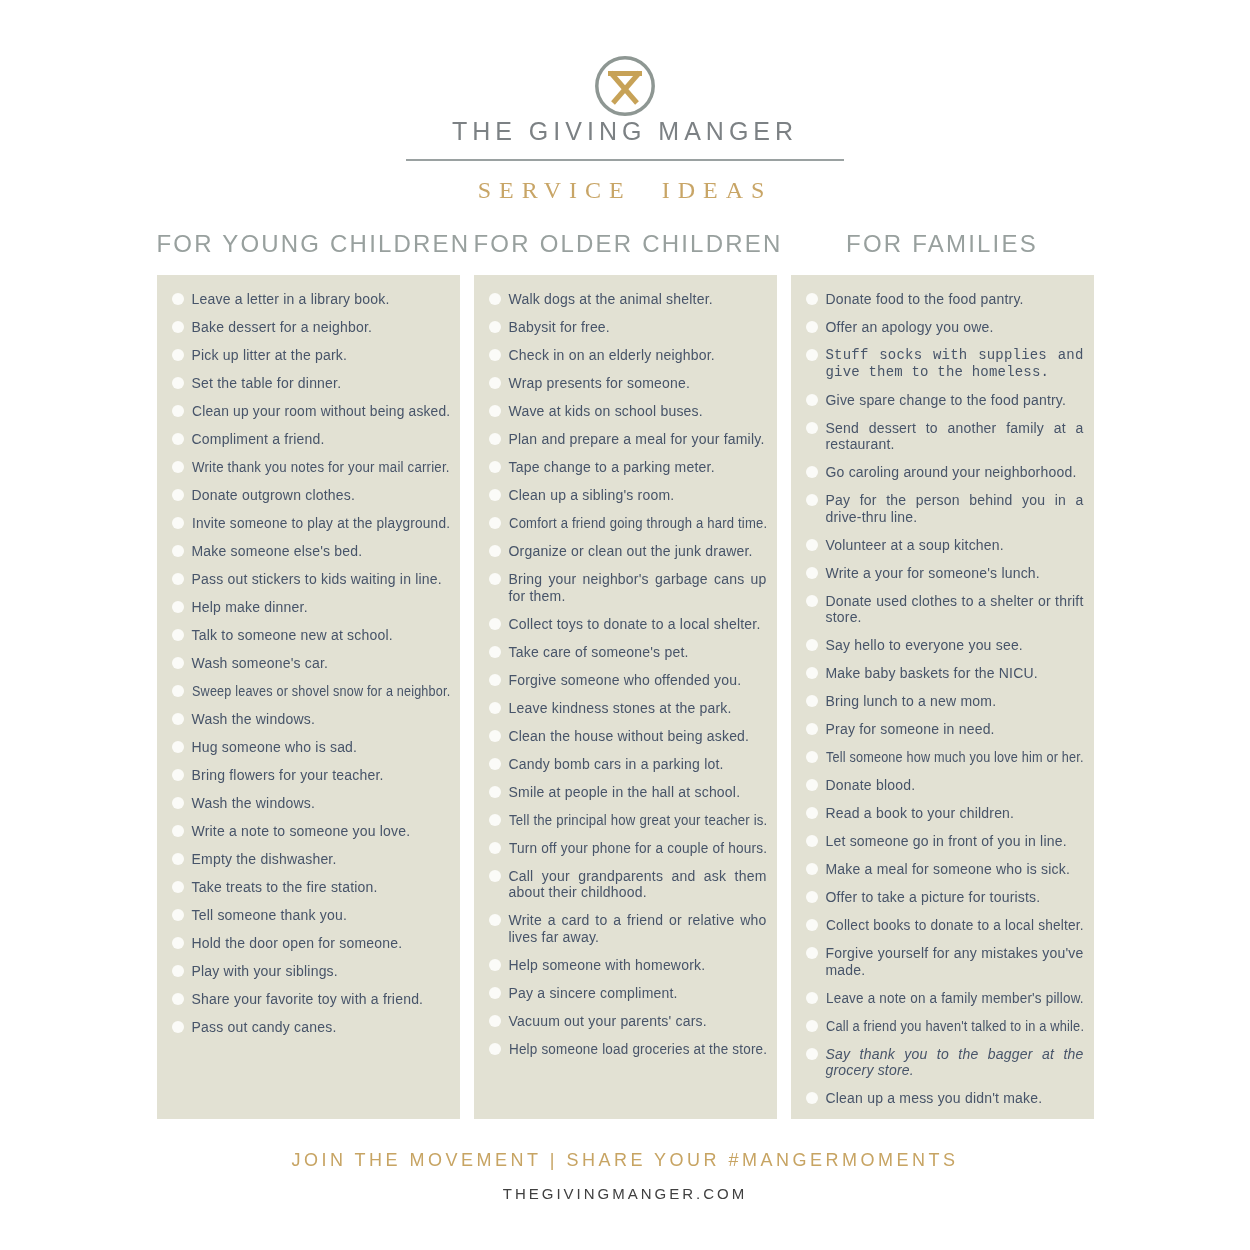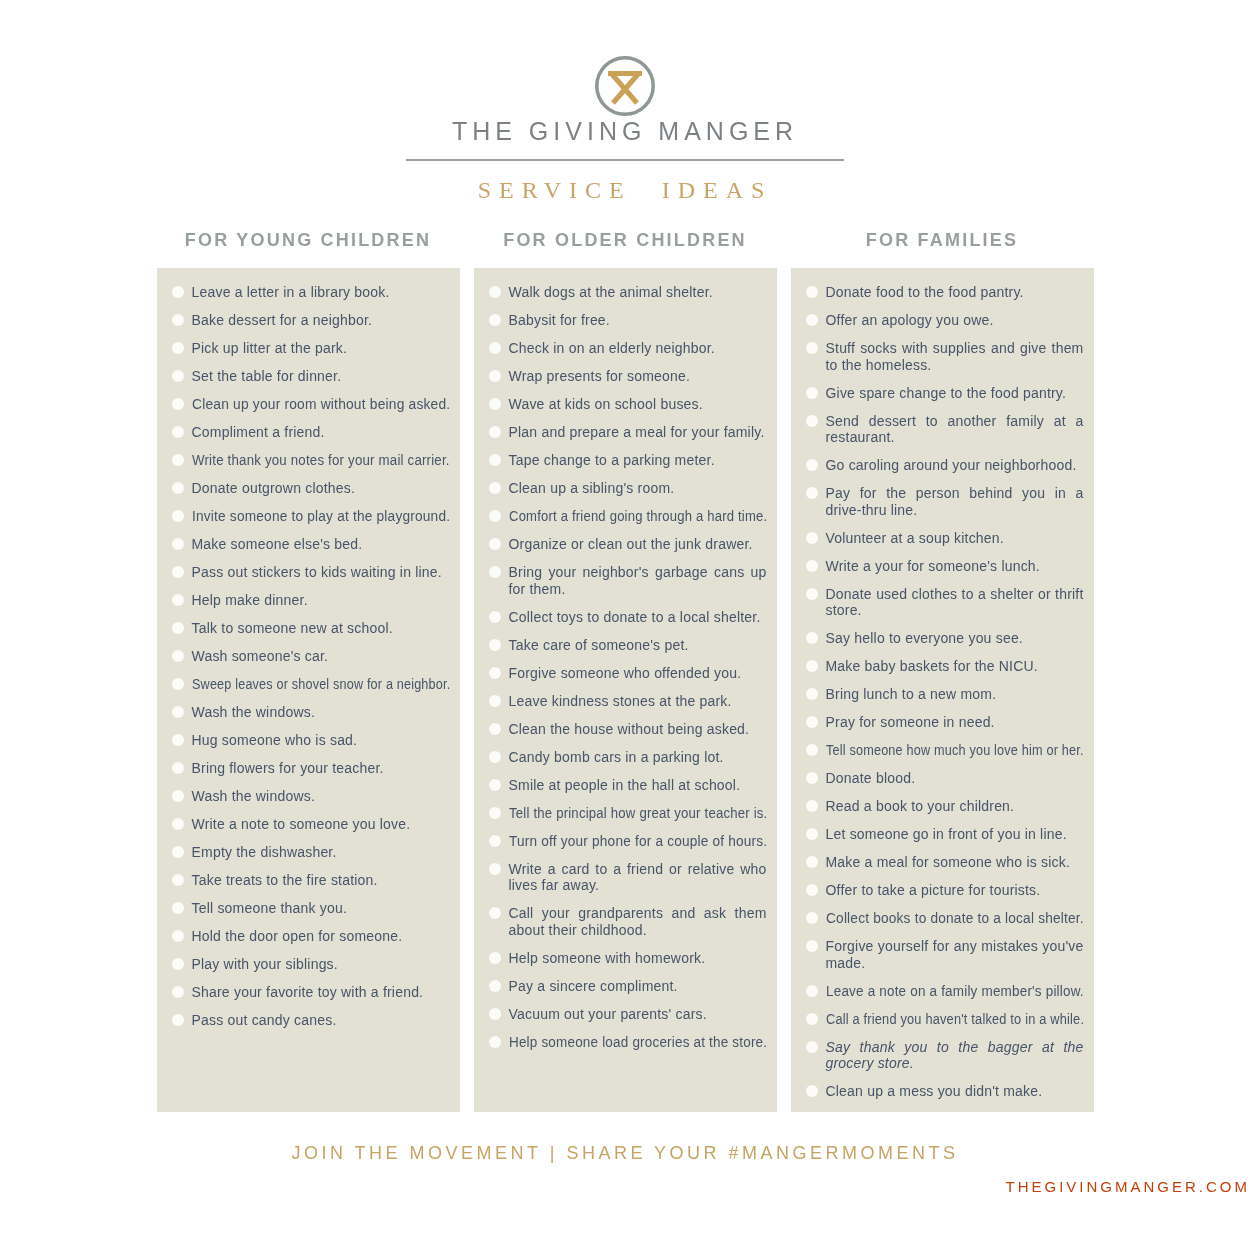--- a/index.html
+++ b/index.html
@@ -35,24 +35,24 @@
   }
   .columns-wrap {
     width: 937px;
     margin: 26px auto 0;
     display: flex;
     gap: 14px;
   }
   .column { width: 303px; display: flex; flex-direction: column; }
   .column-header {
     text-align: center;
-    font-size: 18px;
+    font-size: 24px;
     letter-spacing: 2.2px;
     color: #98a09e;
-    font-weight: 700;
+    font-weight: 400;
     margin: 0 0 17px;
     white-space: nowrap;
   }
   .panel {
     background: #e2e1d3;
     height: 844px;
     box-sizing: border-box;
     padding: 16px 10px 0 15px;
     overflow: hidden;
   }
@@ -83,22 +83,21 @@
   .tagline {
     margin-top: 31px;
     font-size: 18px;
     letter-spacing: 3.5px;
     color: #c7a463;
   }
   .website {
     margin-top: 14px;
     font-size: 15px;
     letter-spacing: 3px;
-    color: #c2410c;
-    text-align: right;
+    color: #404040;
   }
 </style>
 </head>
 <body>
 
 <div class="page">
 
   <div class="masthead">
     <div class="logo-circle">
       <span>
@@ -313,25 +312,25 @@
             <li class="item">
               <span class="checkbox"></span>
               <span class="label" style="white-space: nowrap; transform-origin: left center; transform: scaleX(0.942);">Tell the principal how great your teacher is.</span>
             </li>
             <li class="item">
               <span class="checkbox"></span>
               <span class="label" style="white-space: nowrap; transform-origin: left center; transform: scaleX(0.974);">Turn off your phone for a couple of hours.</span>
             </li>
             <li class="item">
               <span class="checkbox"></span>
+              <span class="label" style="text-align: justify;">Call your grandparents and ask them about their childhood.</span>
+            </li>
+            <li class="item">
+              <span class="checkbox"></span>
               <span class="label" style="text-align: justify;">Write a card to a friend or relative who lives far away.</span>
-            </li>
-            <li class="item">
-              <span class="checkbox"></span>
-              <span class="label" style="text-align: justify;">Call your grandparents and ask them about their childhood.</span>
             </li>
             <li class="item">
               <span class="checkbox"></span>
               <span class="label" style="">Help someone with homework.</span>
             </li>
             <li class="item">
               <span class="checkbox"></span>
               <span class="label" style="">Pay a sincere compliment.</span>
             </li>
             <li class="item">
@@ -353,21 +352,21 @@
             <li class="item">
               <span class="checkbox"></span>
               <span class="label" style="">Donate food to the food pantry.</span>
             </li>
             <li class="item">
               <span class="checkbox"></span>
               <span class="label" style="">Offer an apology you owe.</span>
             </li>
             <li class="item">
               <span class="checkbox"></span>
-              <span class="label" style="text-align: justify;">Stuff socks with supplies and give them to the homeless.</span>
+              <span class="label" style="text-align: justify; font-family: Liberation Mono, monospace;">Stuff socks with supplies and give them to the homeless.</span>
             </li>
             <li class="item">
               <span class="checkbox"></span>
               <span class="label" style="">Give spare change to the food pantry.</span>
             </li>
             <li class="item">
               <span class="checkbox"></span>
               <span class="label" style="text-align: justify;">Send dessert to another family at a restaurant.</span>
             </li>
             <li class="item">

